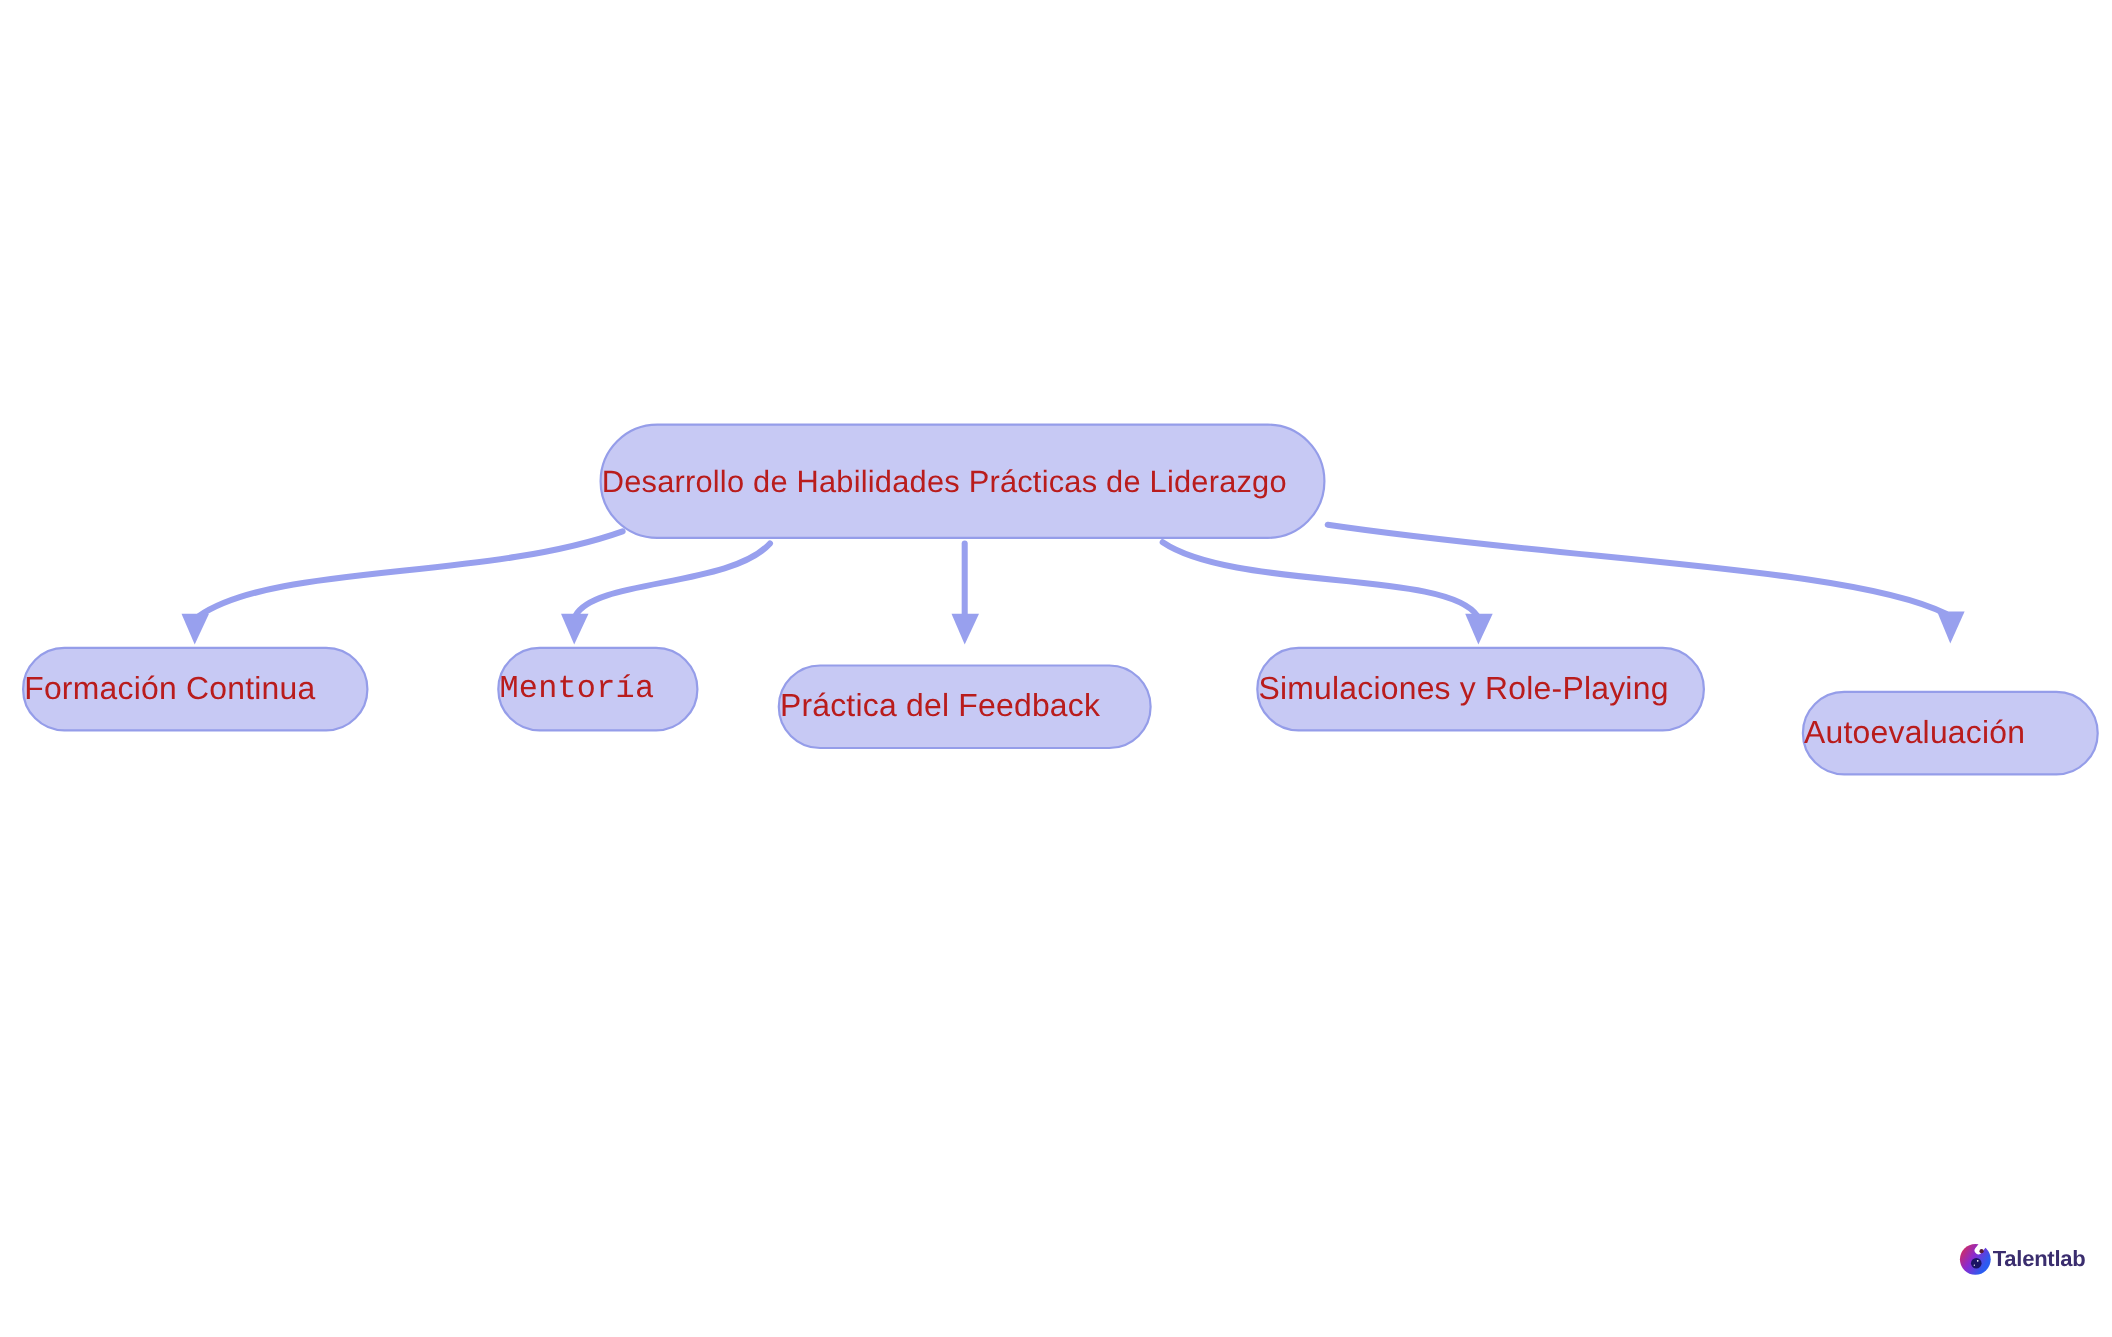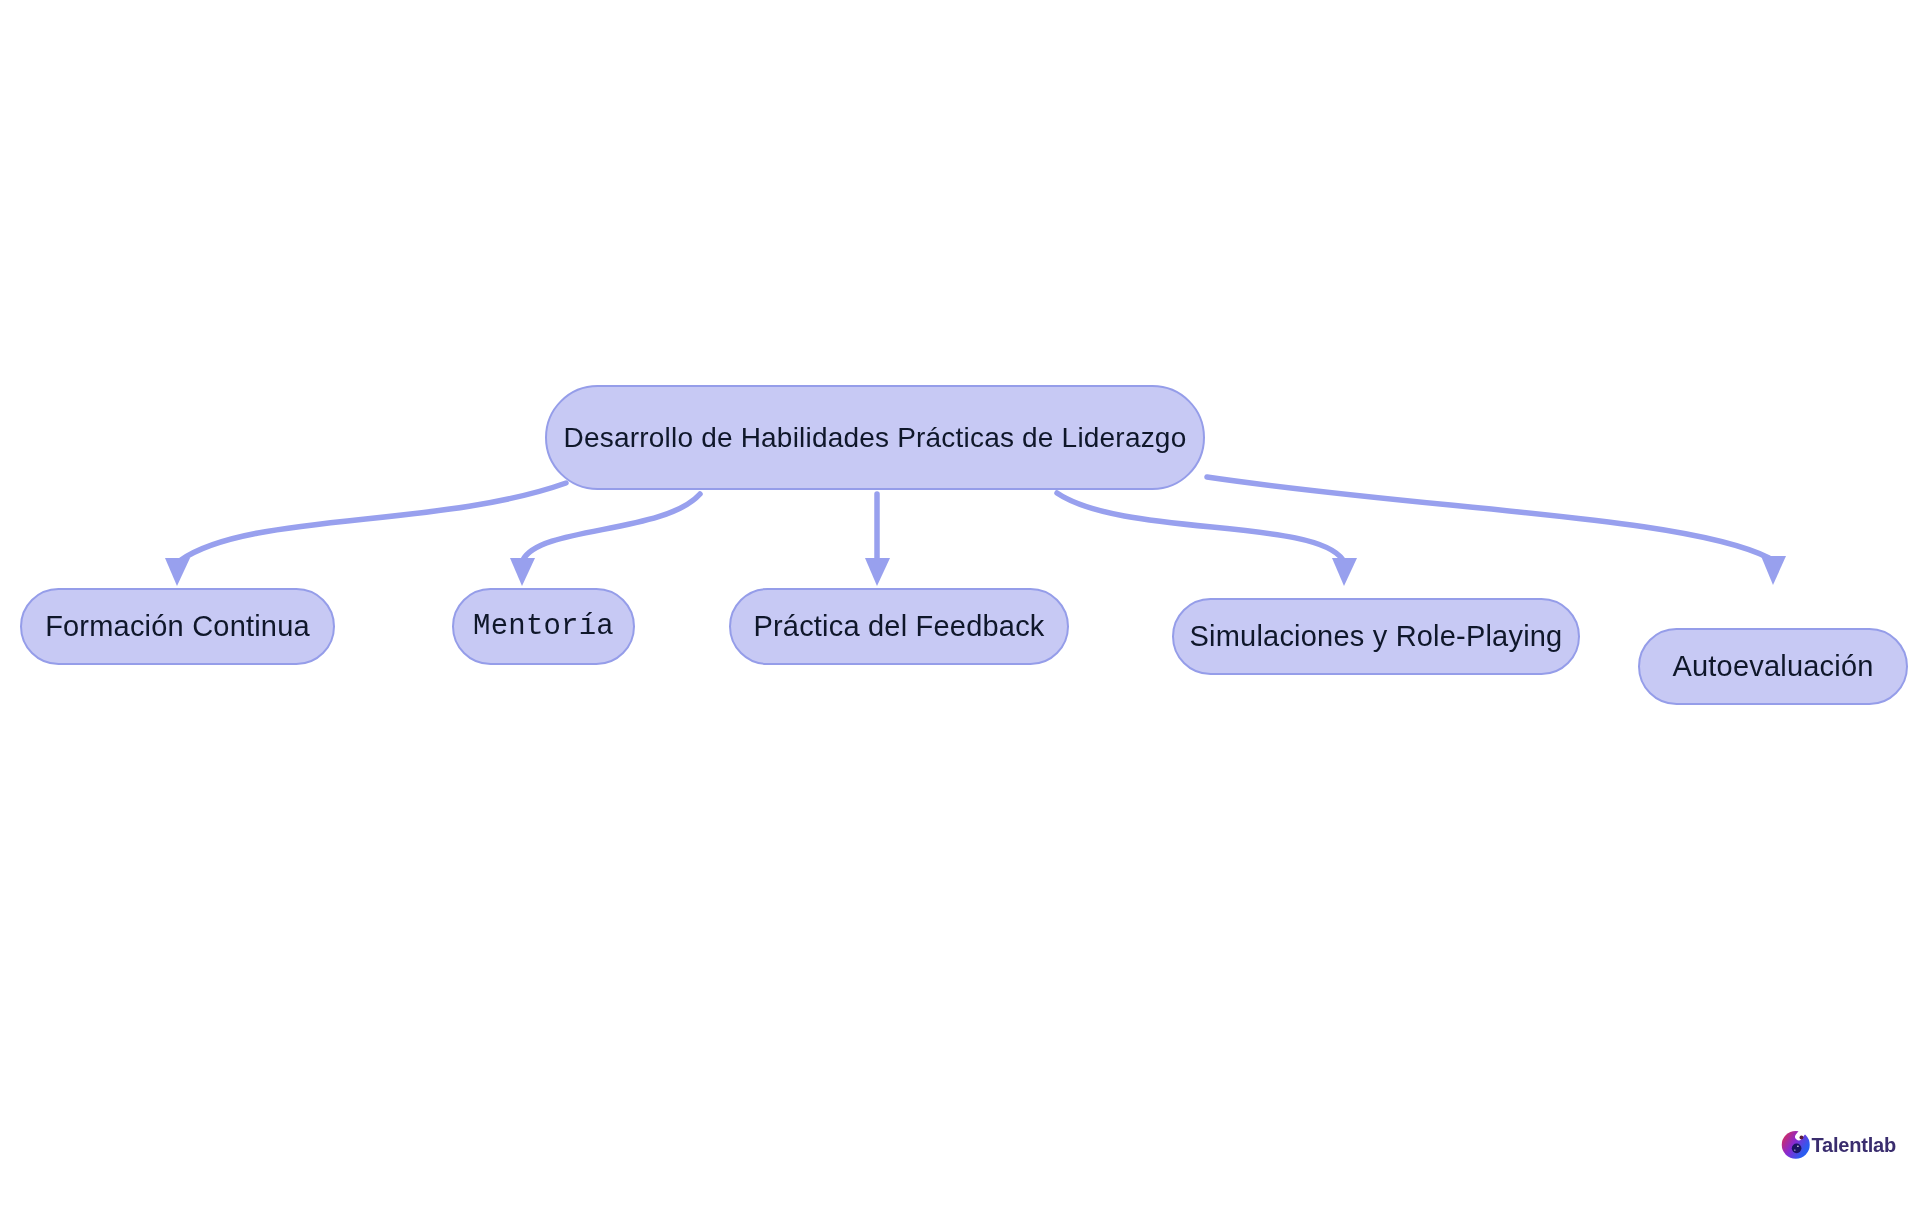--- a/index.html
+++ b/index.html
@@ -23,39 +23,38 @@
     pointer-events: none;
   }
   .node {
     position: absolute;
     box-sizing: border-box;
     background: #c7c9f4;
     border: 2px solid #959de9;
     border-radius: 53px;
     display: flex;
     align-items: center;
-    justify-content: center;
     text-align: center;
-    color: #0f172a;
+    color: #b91c1c;
     letter-spacing: 0.2px;
   }
   .node-root {
     left: 545px; top: 385px;
     width: 660px; height: 105px;
     font-size: 28px;
   }
   .node-child {
     top: 588px;
     height: 77px;
     font-size: 29px;
   }
   .node-c1 { left: 20px;   width: 315px; }
   .node-c2 { left: 452px;  width: 183px; font-family: Liberation Mono, monospace; }
-  .node-c3 { left: 729px;  width: 340px; }
-  .node-c4 { left: 1172px; width: 408px; margin-top: 10px; }
+  .node-c3 { left: 707px;  width: 340px; margin-top: 16px; }
+  .node-c4 { left: 1142px; width: 408px; }
   .node-c5 { left: 1638px; width: 270px; margin-top: 40px; }
 
   .brand {
     position: absolute;
     left: 1780px;
     top: 1126px;
     width: 116px;
     display: flex;
     flex-direction: row;
     align-items: center;

